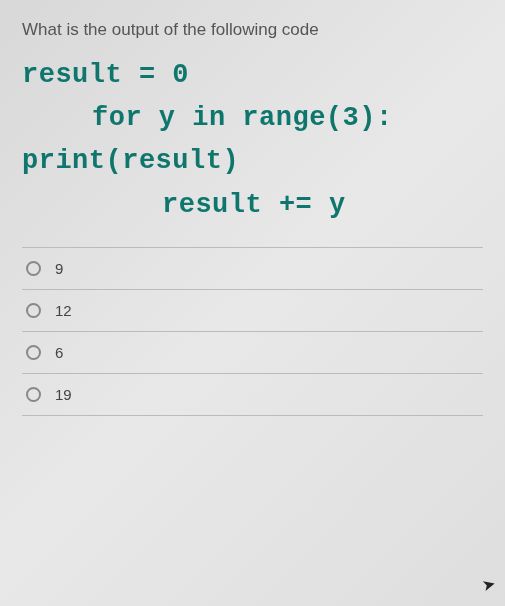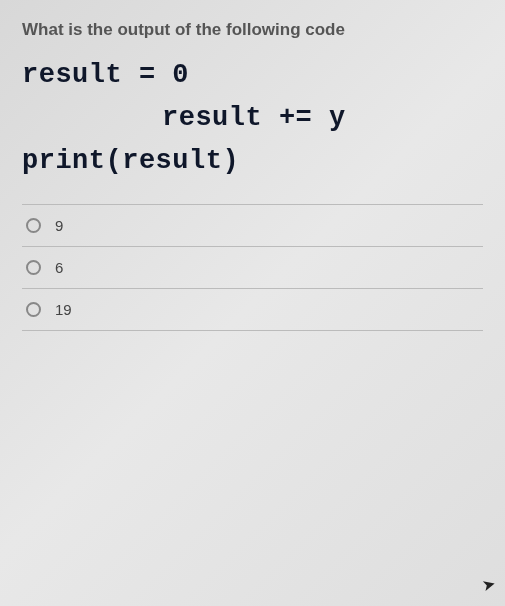--- a/index.html
+++ b/index.html
@@ -13,26 +13,26 @@
       background: linear-gradient(135deg, #d8d8d8 0%, #e8e8e8 50%, #dedede 100%);
       font-family: Arial, sans-serif;
       padding: 20px 22px;
       position: relative;
       overflow: hidden;
     }
     .question-prompt {
       font-size: 17px;
       color: #555;
       margin-bottom: 14px;
-      font-weight: 700;
+      font-weight: 400;
     }
     .code-block {
       font-family: 'Courier New', Courier, monospace;
       font-size: 27px;
-      color: #0f172a;
+      color: #0f766e;
       line-height: 1.6;
       font-weight: 600;
       letter-spacing: 0.5px;
     }
     .code-line {
       white-space: pre;
     }
     .indent1 {
       padding-left: 70px;
     }
@@ -75,28 +75,33 @@
       transform: rotate(-15deg);
     }
   </style>
 </head>
 <body>
 
 <div class="question-prompt">What is the output of the following code</div>
 
 <div class="code-block">
   <div class="code-line">result = 0</div>
+  <div class="code-line indent1">for y in range(3):</div>
+  <div class="code-line">print(result)</div>
   <div class="code-line indent2">result += y</div>
-  <div class="code-line">print(result)</div>
 </div>
 
 <div class="options">
   <div class="option-row">
     <div class="radio"></div>
     <div class="option-label">9</div>
+  </div>
+  <div class="option-row">
+    <div class="radio"></div>
+    <div class="option-label">12</div>
   </div>
   <div class="option-row">
     <div class="radio"></div>
     <div class="option-label">6</div>
   </div>
   <div class="option-row">
     <div class="radio"></div>
     <div class="option-label">19</div>
   </div>
 </div>

